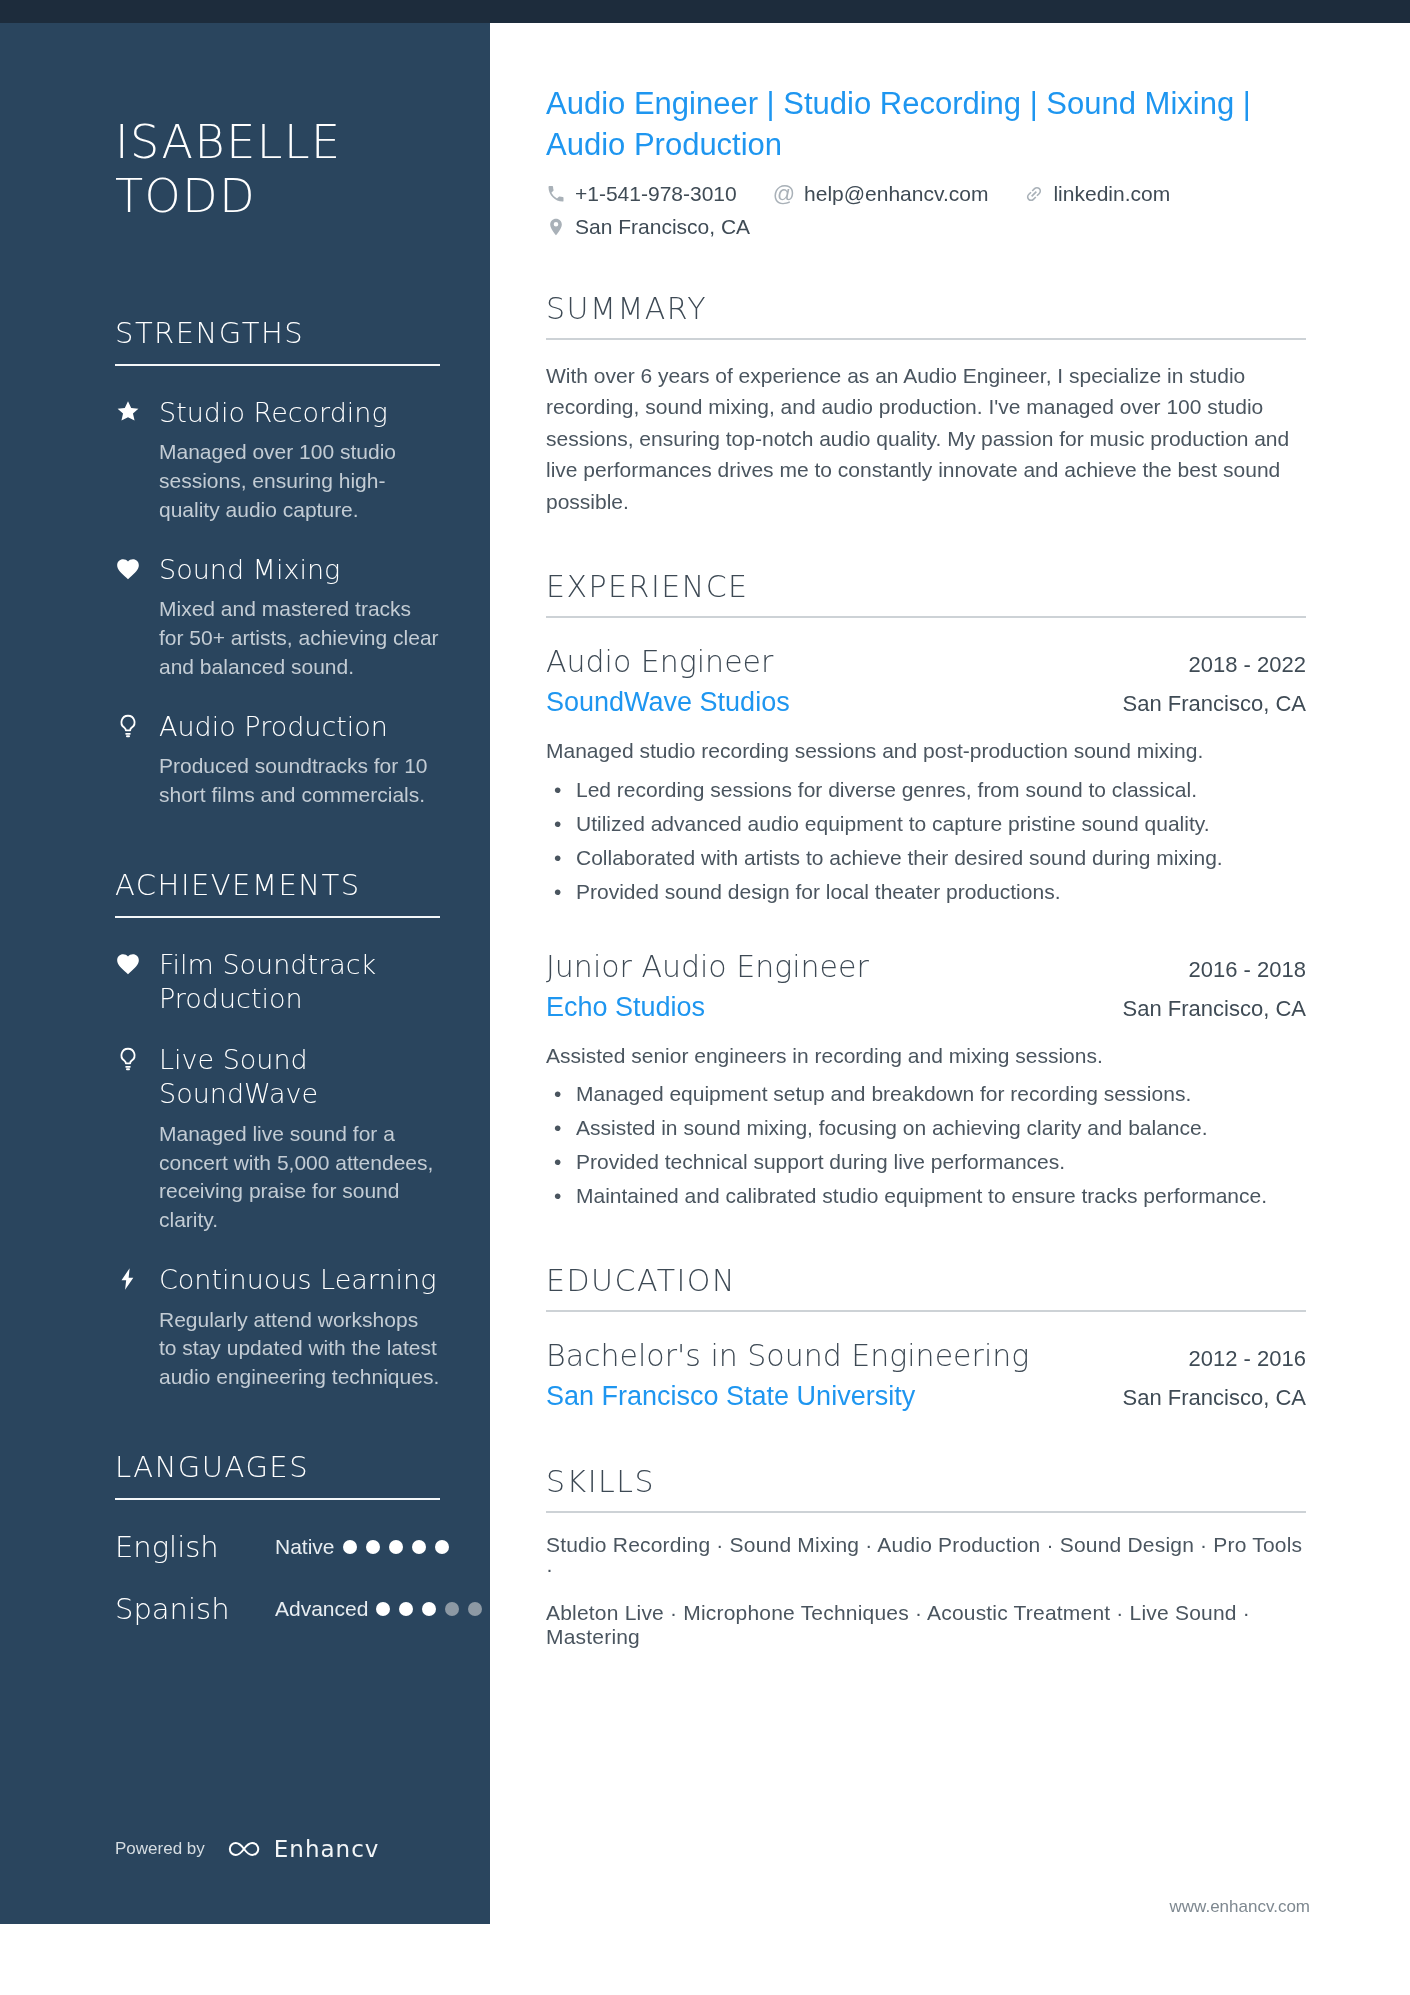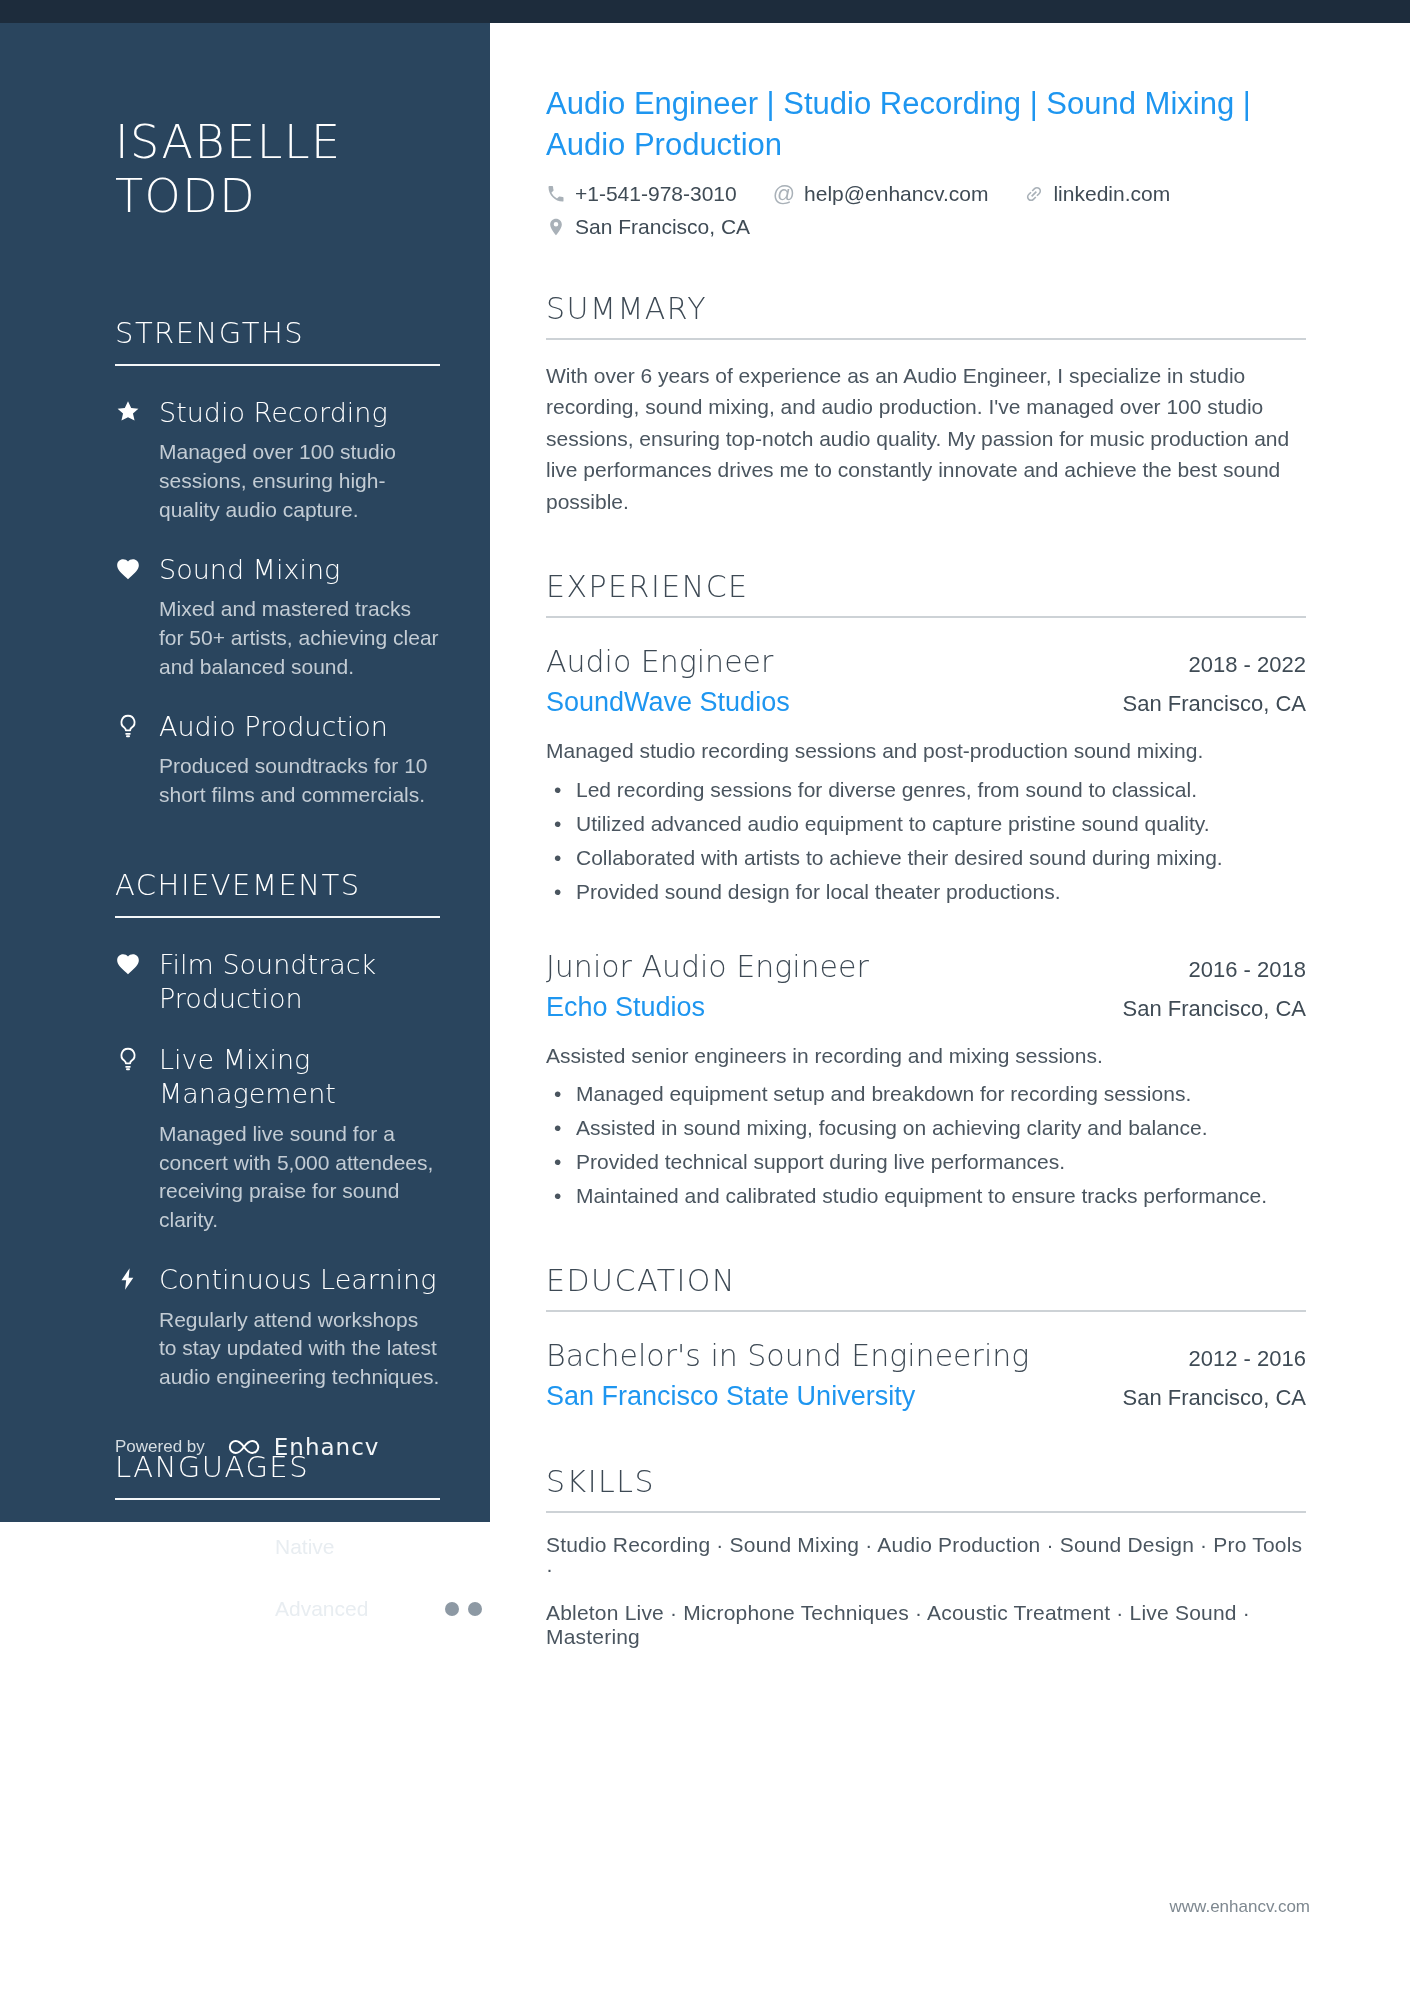--- a/index.html
+++ b/index.html
@@ -13,21 +13,21 @@
   }
   *{box-sizing:border-box;}
   html,body{margin:0;padding:0;}
   body{
     width:1410px;height:1995px;position:relative;background:#ffffff;
     font-family:"Liberation Sans",sans-serif;overflow:hidden;
   }
   .top-strip{position:absolute;top:0;left:0;width:1410px;height:23px;background:var(--strip);z-index:6;}
   
   .sidebar{
-    position:absolute;left:0;top:0;width:490px;height:1522px;
+    position:absolute;left:0;top:0;width:490px;height:1924px;
     background:var(--sidebar-bg);padding:115px 50px 0 115px;
   }
   .name{
     font-family:"DejaVu Sans",sans-serif;font-weight:300;color:#fff;
     font-size:46px;line-height:1.18;letter-spacing:1.5px;width:345px;margin-bottom:92px;
   }
   .side-section{margin-bottom:58px;}
   .side-heading{
     font-family:"DejaVu Sans",sans-serif;font-weight:300;color:#ffffff;
     font-size:29px;letter-spacing:1.5px;
@@ -143,21 +143,21 @@
     <div class="side-item-title">Film Soundtrack Production</div>
   </div>
             <div class="side-item">
     <span class="icn">
                 <svg viewBox="0 0 24 24" fill="none" stroke="currentColor" stroke-width="1.7" stroke-linecap="round" stroke-linejoin="round">
                   <path d="M12 2.5a6 6 0 0 0-3.5 10.9c.9.66 1.5 1.6 1.5 2.6h4c0-1 .6-1.94 1.5-2.6A6 6 0 0 0 12 2.5z"></path>
                   <path d="M10.3 19.2h3.4"></path>
                   <path d="M11 21.5h2"></path>
                 </svg>
               </span>
-    <div class="side-item-title">Live Mixing Management</div>
+    <div class="side-item-title">Live Sound SoundWave</div>
     <div class="side-item-desc">Managed live sound for a concert with 5,000 attendees, receiving praise for sound clarity.</div>
   </div>
             <div class="side-item">
     <span class="icn">
                 <svg viewBox="0 0 24 24" fill="currentColor">
                   <path d="M13.5 2L6 13.2h4.3L9.3 22l7.6-11.2h-4.3z"></path>
                 </svg>
               </span>
     <div class="side-item-title">Continuous Learning</div>
     <div class="side-item-desc">Regularly attend workshops to stay updated with the latest audio engineering techniques.</div>

